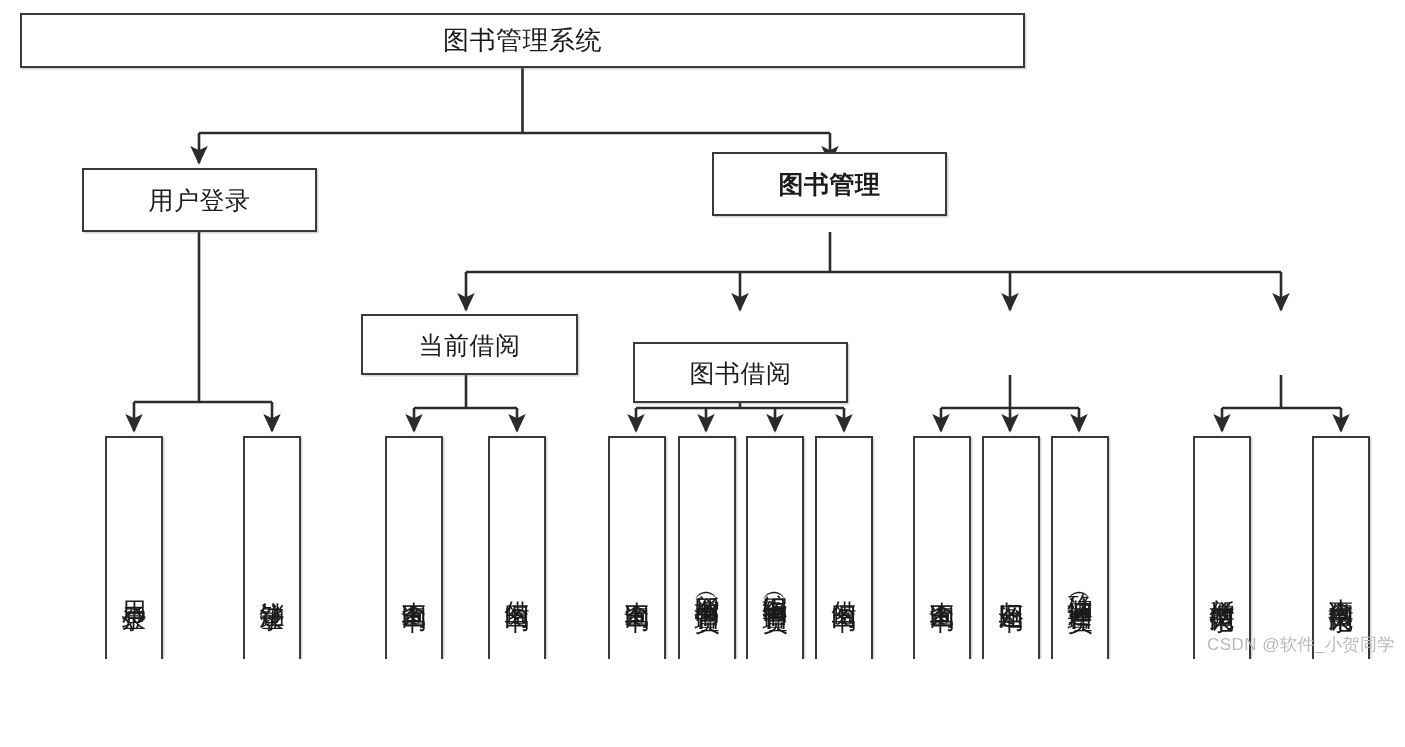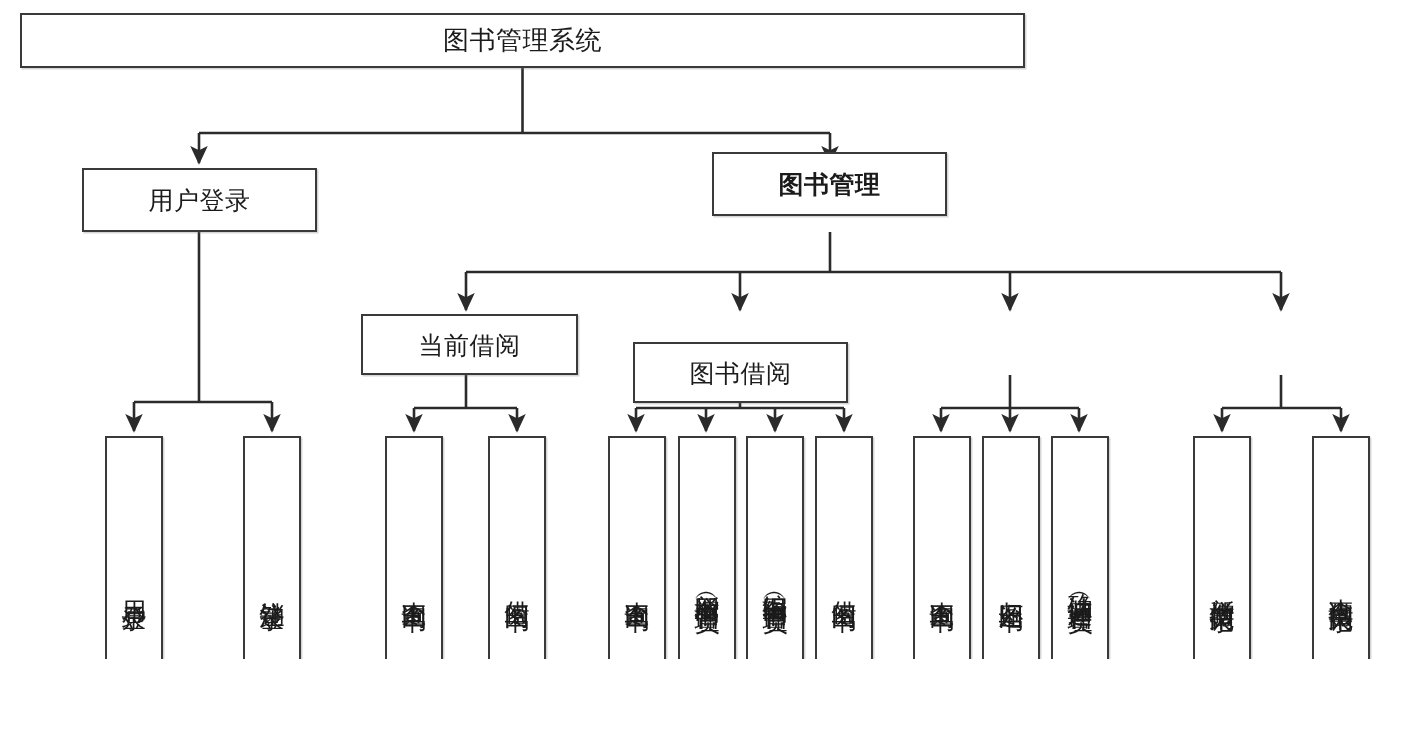--- a/index.html
+++ b/index.html
@@ -179,14 +179,15 @@
     <span class="label">确认归还（管理员）</span>
   </div>
 
   <div class="node vert" style="left:1193px; top:436px; width:58px; height:299px;">
     <span class="label">新增借阅记录</span>
   </div>
   <div class="node vert" style="left:1312px; top:436px; width:58px; height:299px;">
     <span class="label">查询借阅记录</span>
   </div>
 
+  <div id="watermark">CSDN @软件_小贺同学</div>
 
 </div>
 
 </body></html>

